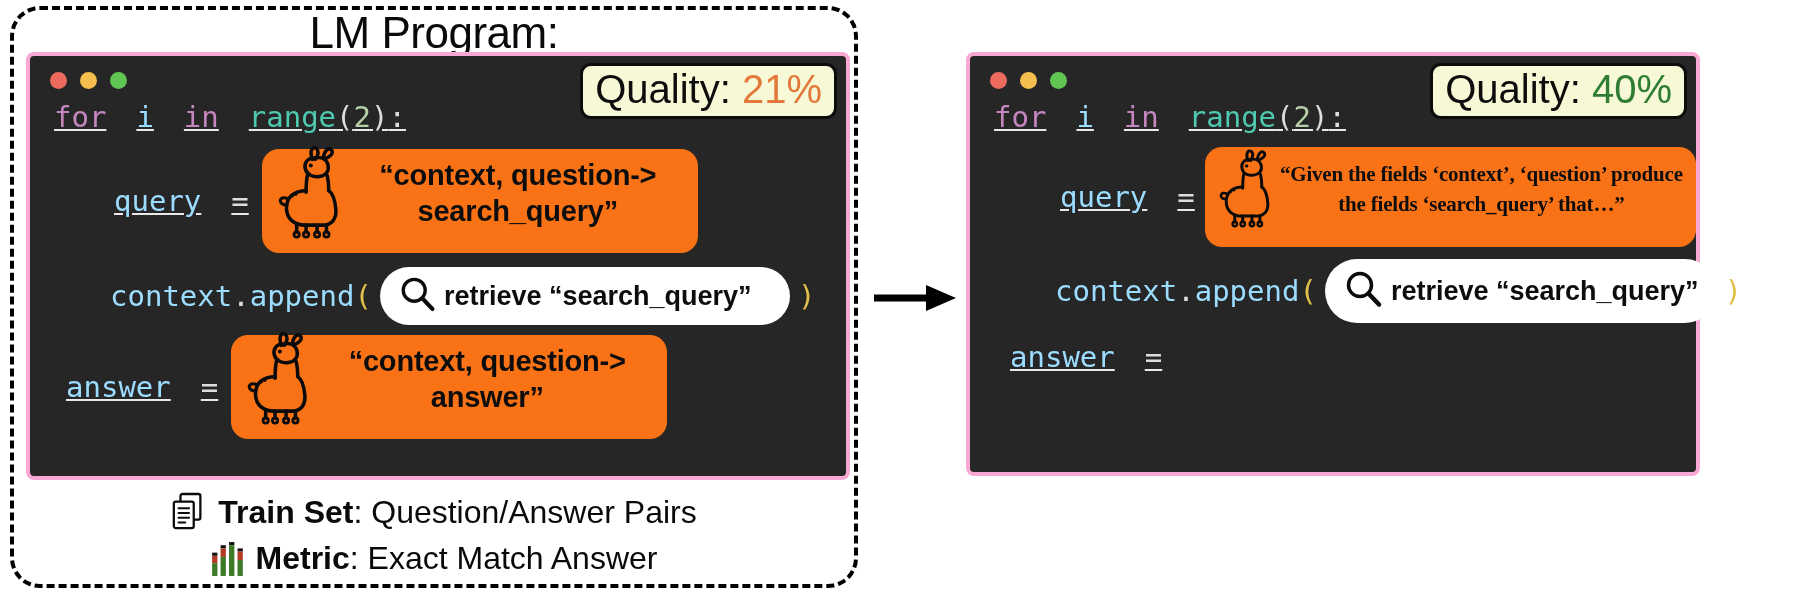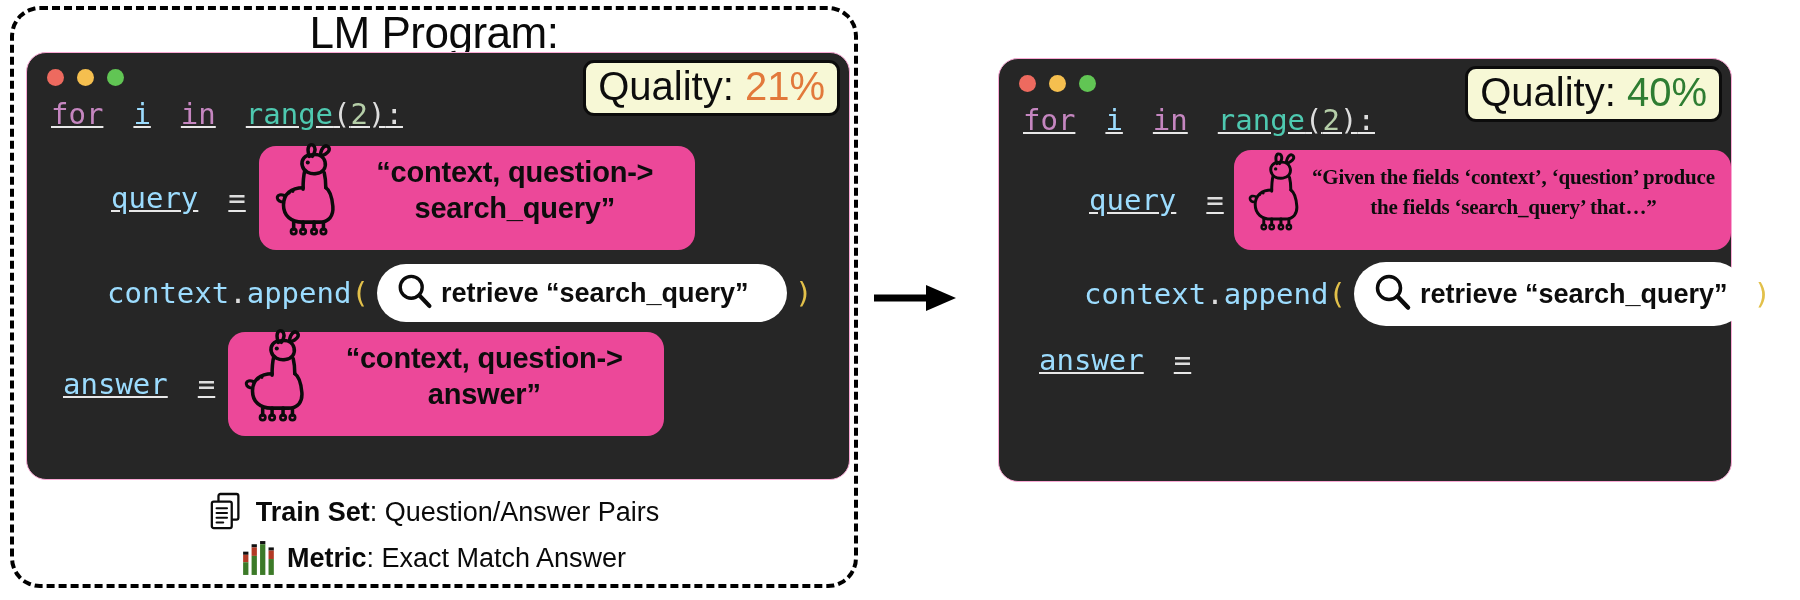--- a/index.html
+++ b/index.html
@@ -16,25 +16,25 @@
   }
   .panel-title {
     position:absolute; top:8px; text-align:center;
     font-size:44px; color:#0a0a0a; letter-spacing:-0.5px;
   }
   .panel-title.left  { left:10px;  width:848px; }
   .panel-title.right { left:958px; width:840px; }
 
   
   .window {
-    position:absolute; background:#262626; border:1px solid #f9a8d4;
-    border-radius:20px; color:#e8e8e8;
+    position:absolute; background:#262626; border:4px solid #f9a8d4;
+    border-radius:8px; color:#e8e8e8;
   }
   .window.left  { left:26px;  top:52px; width:824px; height:428px; }
-  .window.right { left:966px; top:58px; width:734px; height:424px;margin-left:32px; }
+  .window.right { left:966px; top:52px; width:734px; height:424px; }
 
   .dots { display:flex; gap:13px; margin:16px 0 0 20px; }
   .dot  { width:17px; height:17px; border-radius:50%; }
   .dot.red    { background:#ED6A5F; }
   .dot.yellow { background:#F5BF4F; }
   .dot.green  { background:#61C554; }
 
   .quality-badge {
     position:absolute; top:7px; right:9px; background:#F7F8D6;
     border:3.5px solid #0c0c0c; border-radius:11px;
@@ -57,40 +57,40 @@
   .line1 { margin:8px 0 0 24px; }
   .row { display:flex; align-items:center; }
   .w-left  .row.query   { margin:12px 0 0 84px; gap:13px; }
   .w-left  .row.context { margin:14px 0 0 80px; gap:8px;  }
   .w-left  .row.answer  { margin:10px 0 0 36px; gap:13px; }
   .w-right .row.query   { margin:10px 0 0 90px; gap:10px; }
   .w-right .row.context { margin:12px 0 0 85px; gap:8px;  }
   .w-right .row.answer  { margin:14px 0 0 40px; gap:10px; }
 
   .prompt-box {
-    background:#ec4899; border-radius:17px; display:flex; align-items:center;
+    background:#f97316; border-radius:17px; display:flex; align-items:center;
     color:#0d0d0d; font-weight:700; padding:4px 12px 20px 8px;
   }
   .prompt-text { flex:1; text-align:center; white-space:pre-line; letter-spacing:-0.2px; }
   .pb-l { width:436px; height:104px; font-size:29px; line-height:36px; }
   .pb-r { width:600px; height:100px; font-size:21px; line-height:30px;font-family:Liberation Serif, serif; }
   .pb-r2{ width:644px; height:100px; font-size:21px; line-height:30px; }
 
   .retrieve-pill {
     background:#ffffff; border-radius:36px; display:inline-flex; align-items:center;
     gap:4px; padding:0 18px; color:#0d0d0d; font-weight:700; font-size:27px;
     white-space:nowrap;
   }
   .pill-l { height:58px; width:410px; }
   .pill-r { height:64px; width:398px; }
 
   
   .footer { position:absolute; left:10px; top:488px; width:848px; text-align:center; }
   .footer-row {
-    display:inline-flex; align-items:center; gap:11px; font-size:27px;
+    display:inline-flex; align-items:center; gap:11px; font-size:32px;
     color:#0a0a0a; margin-top:4px;
   }
   .flabel { font-weight:700; }
 
   
   .arrow { position:absolute; left:872px; top:282px; }
 
   svg.lineart { stroke:#0b0b0b; fill:none; stroke-linecap:round; stroke-linejoin:round; }
 </style>
 </head>

